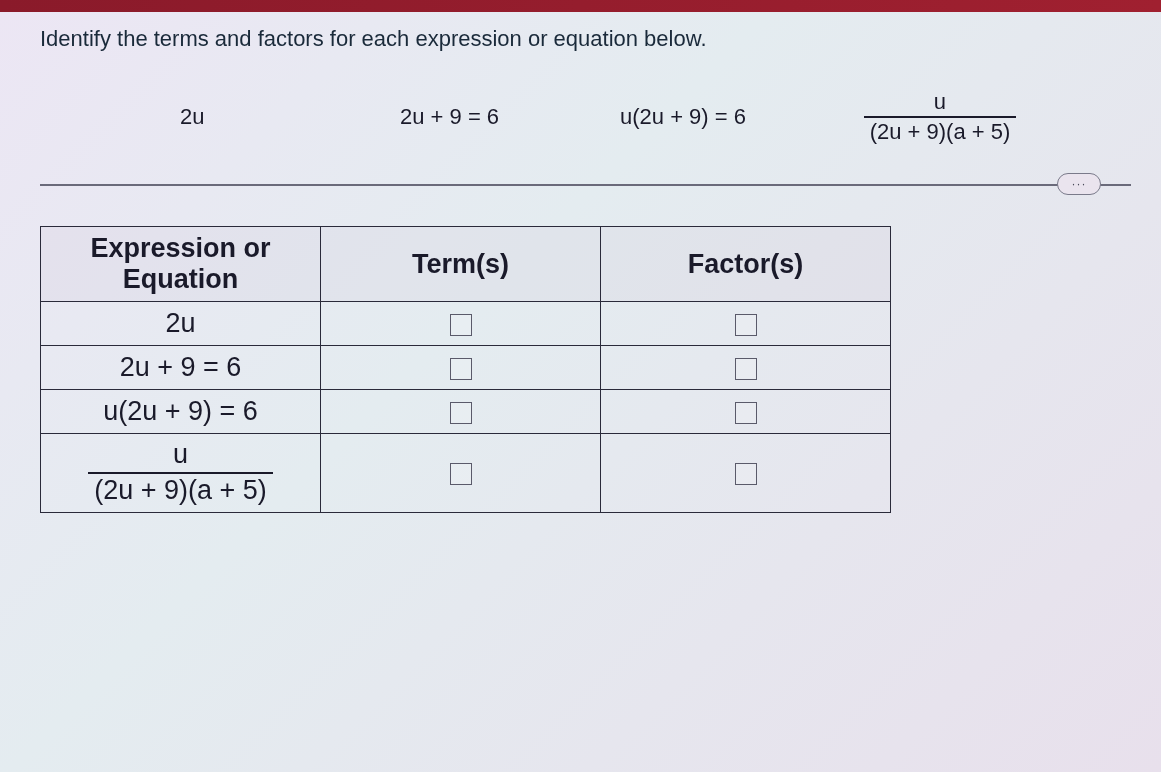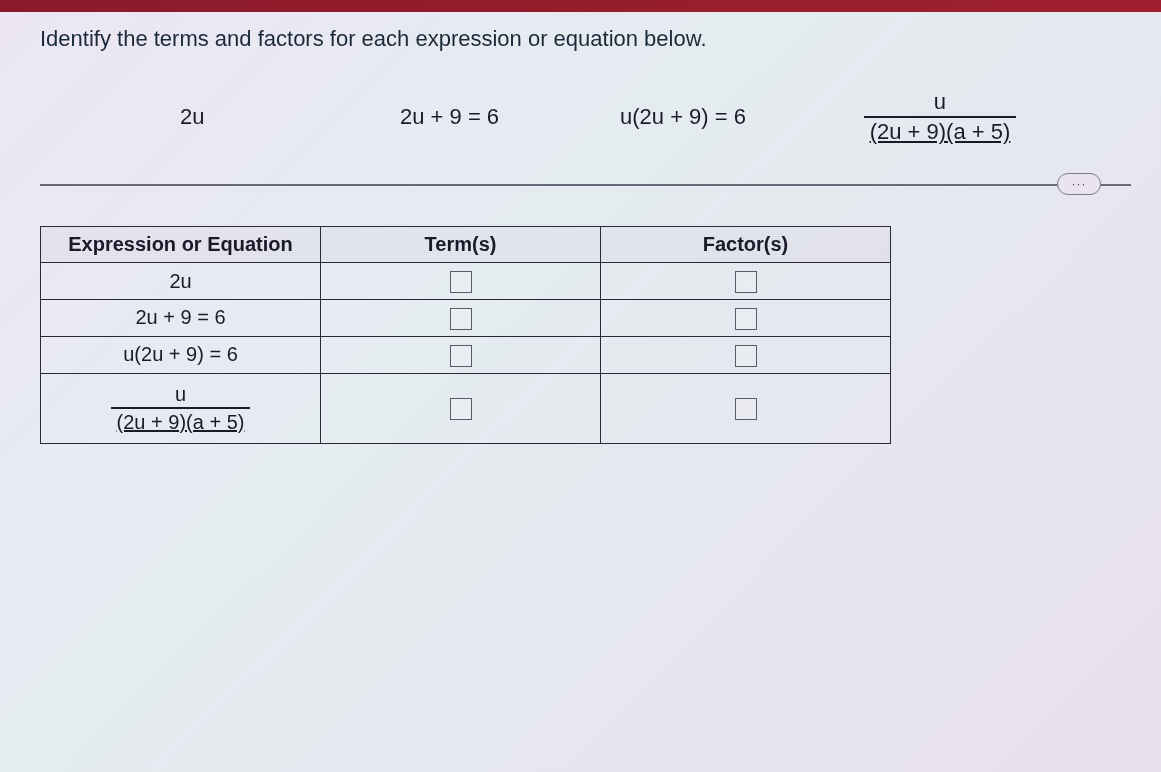--- a/index.html
+++ b/index.html
@@ -41,21 +41,21 @@
   .expr-row .e3 { width: 220px; }
   .expr-row .e4 { width: 200px; text-align: center; }
   .frac {
     display: inline-flex;
     flex-direction: column;
     align-items: center;
     vertical-align: middle;
     line-height: 1.1;
   }
   .frac .num { padding: 0 6px 2px 6px; }
-  .frac .den { border-top: 2px solid #1a1a2a; padding: 2px 6px 0 6px; text-decoration: underline; }
+  .frac .den { border-top: 2px solid #1a1a2a; padding: 2px 6px 0 6px; }
   .divider-wrap {
     position: relative;
     margin-bottom: 40px;
   }
   .divider {
     border: none;
     border-top: 2px solid #6a6a7a;
     margin: 0;
   }
   .more-btn {
@@ -80,21 +80,21 @@
     color: #1a2a3a;
     margin-bottom: 2px;
   }
   .instr2 {
     font-size: 22px;
     color: #1a2a3a;
     margin-bottom: 0px;
   }
   table {
     border-collapse: collapse;
-    font-size: 20px;
+    font-size: 27px;
     color: #1a1a2a;
   }
   th, td {
     border: 1.5px solid #2a2a3a;
     padding: 6px 10px;
     text-align: center;
     vertical-align: middle;
   }
   .col-expr { width: 280px; }
   .col-terms { width: 280px; }

